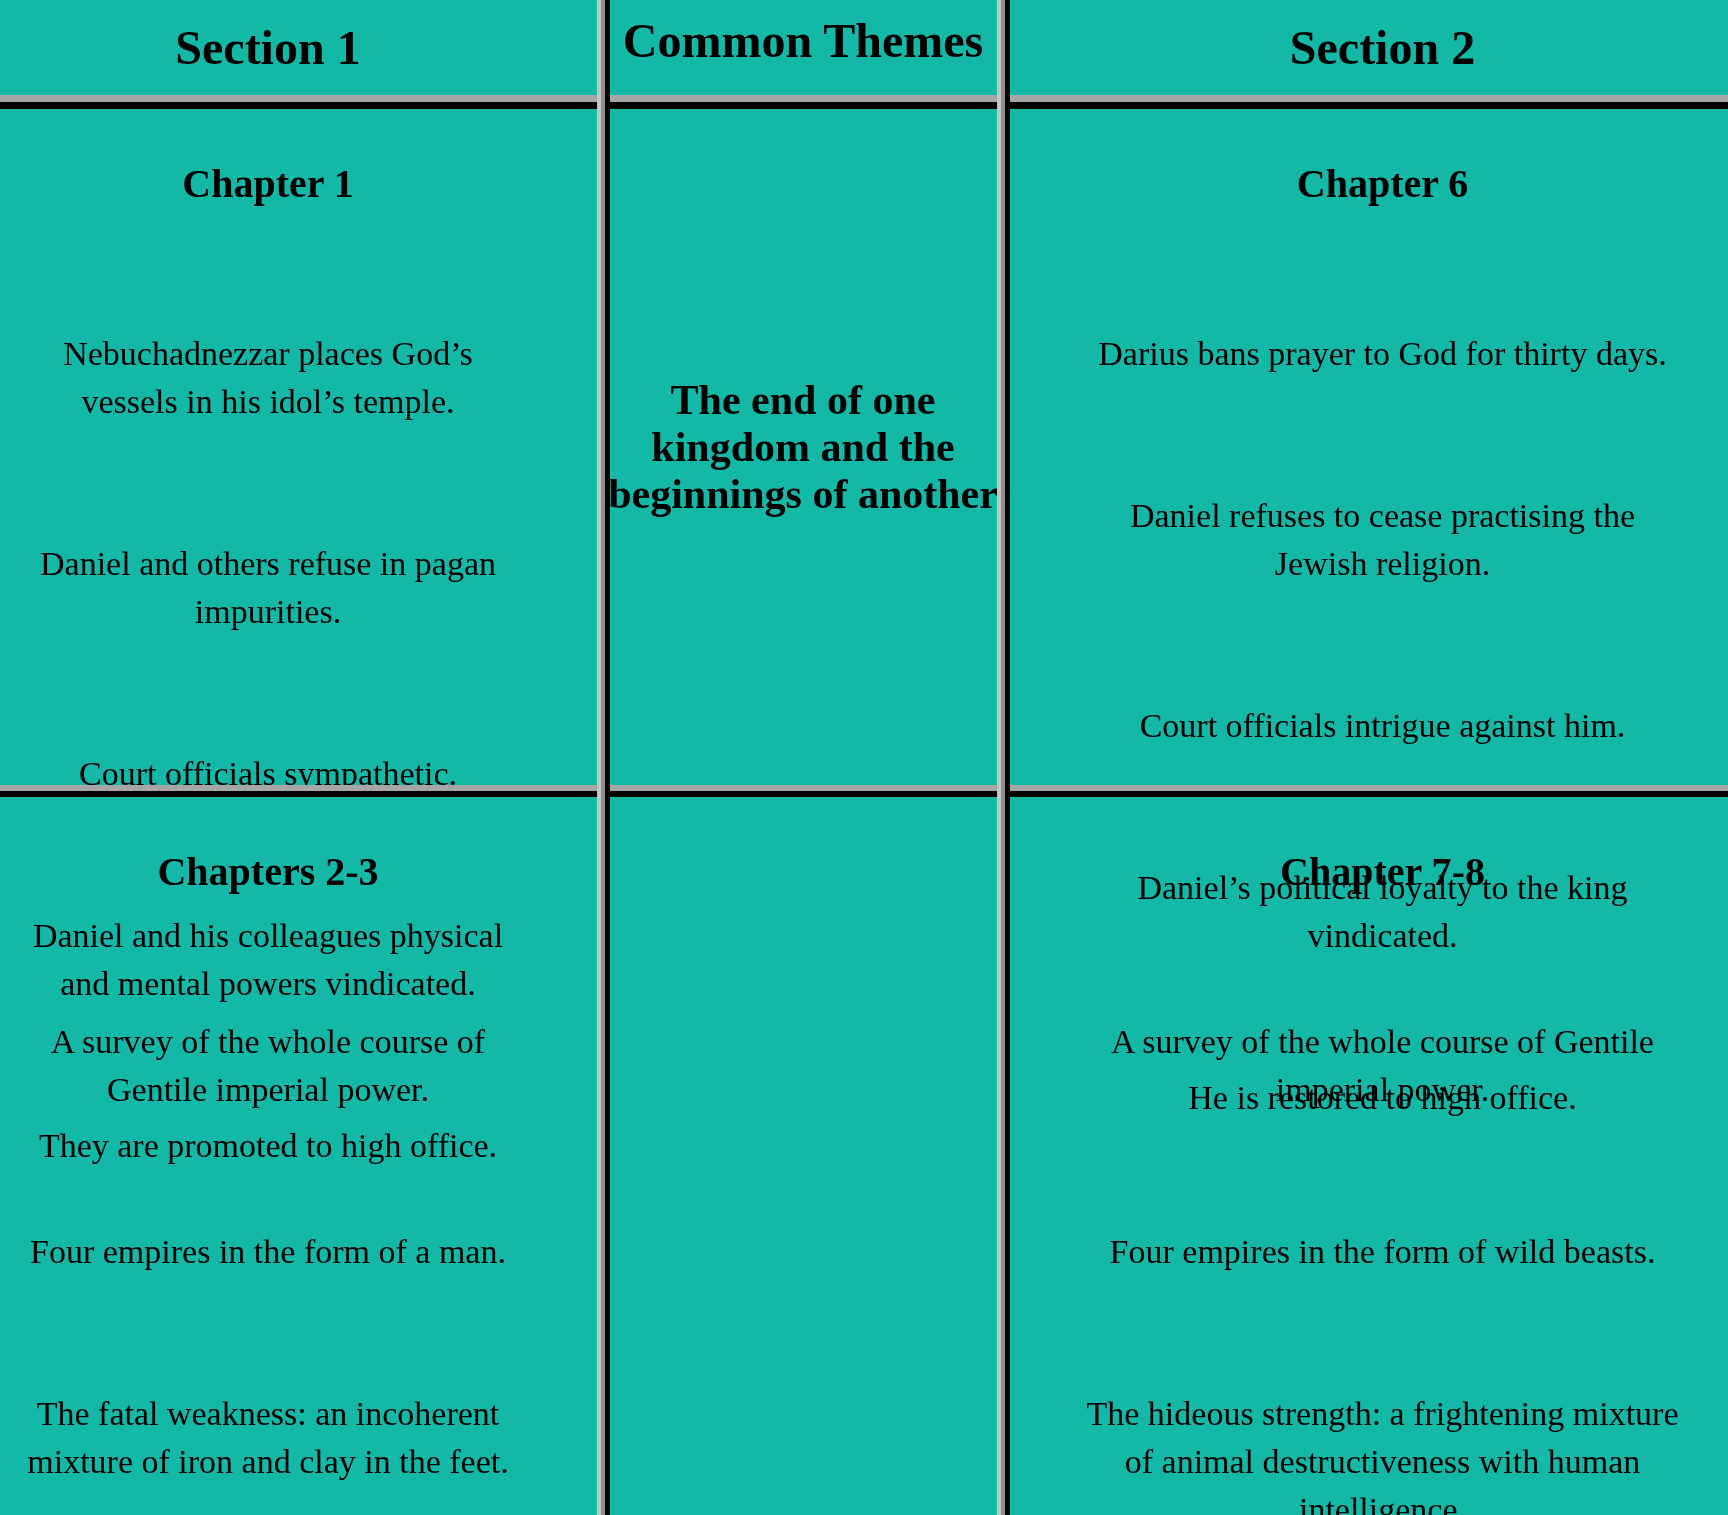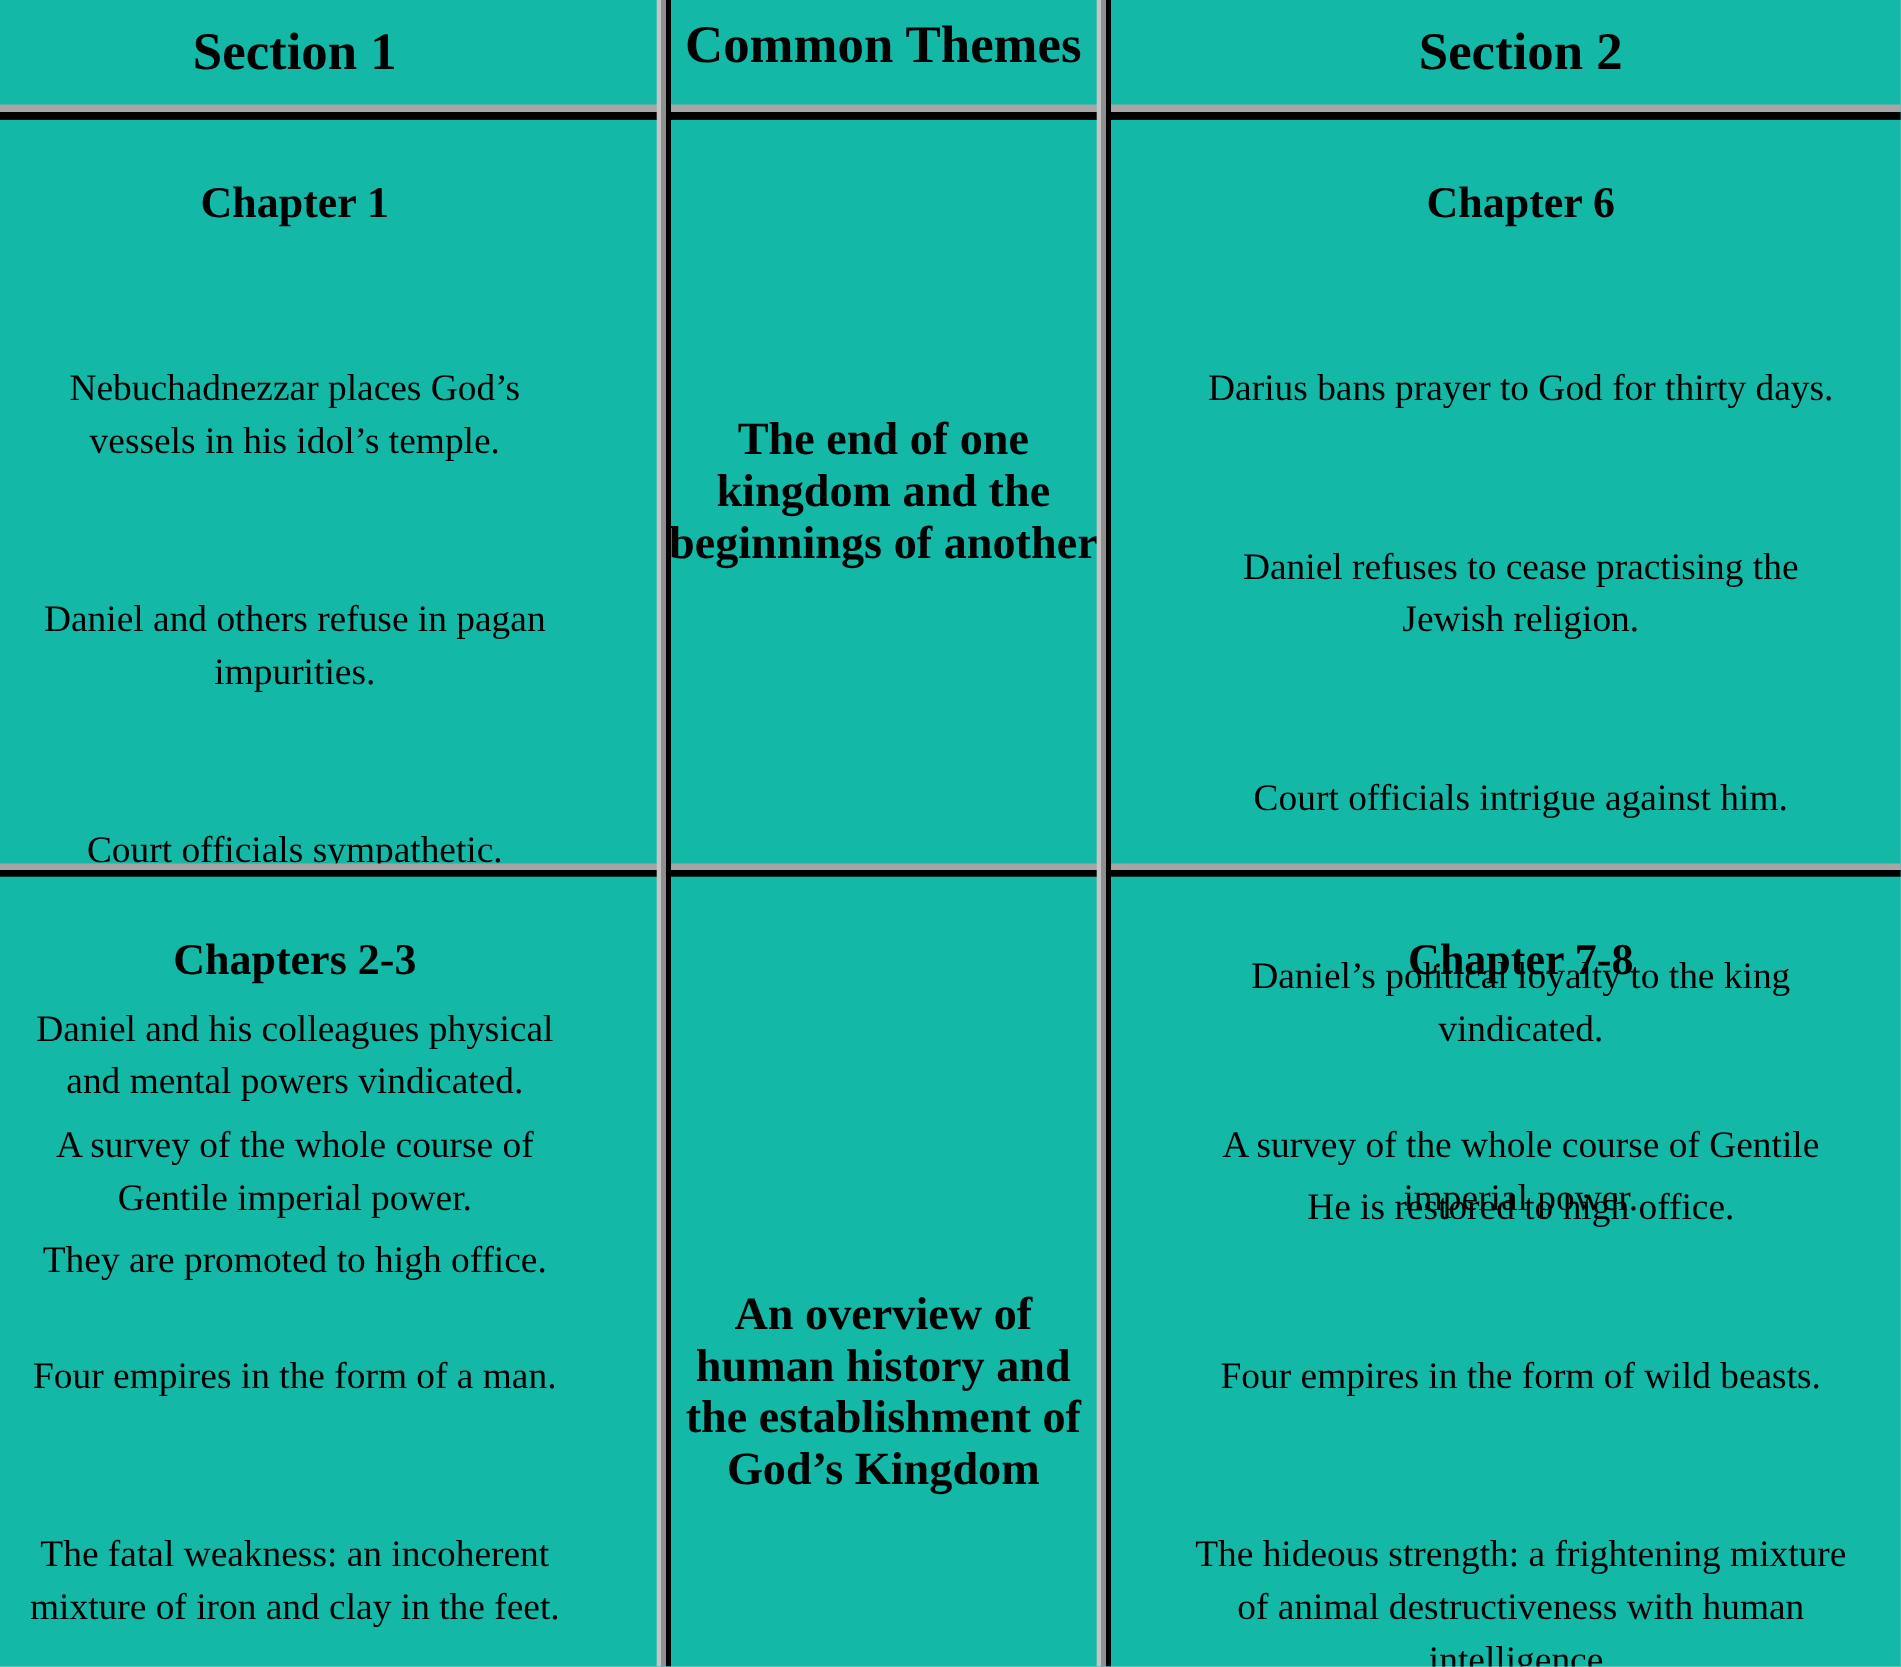--- a/index.html
+++ b/index.html
@@ -87,26 +87,20 @@
     <div class="chapter-heading">Chapters 2-3</div>
     <p>A survey of the whole course of
 Gentile imperial power.</p>
     <p>Four empires in the form of a man.</p>
     <p>The fatal weakness: an incoherent
 mixture of iron and clay in the feet.</p>
     
     
   </div>
 
-  <div class="cell theme-cell row2" style="left:609px; top:797px; width:388px">
-    <div>An overview of
-human history and
-the establishment of
-God’s Kingdom</div>
-  </div>
 
   <div class="cell body-cell" style="left:1010px; top:797px; width:745px">
     <div class="chapter-heading">Chapter 7-8</div>
     <p>A survey of the whole course of Gentile
 imperial power.</p>
     <p>Four empires in the form of wild beasts.</p>
     <p>The hideous strength: a frightening mixture
 of animal destructiveness with human
 intelligence.</p>
     

